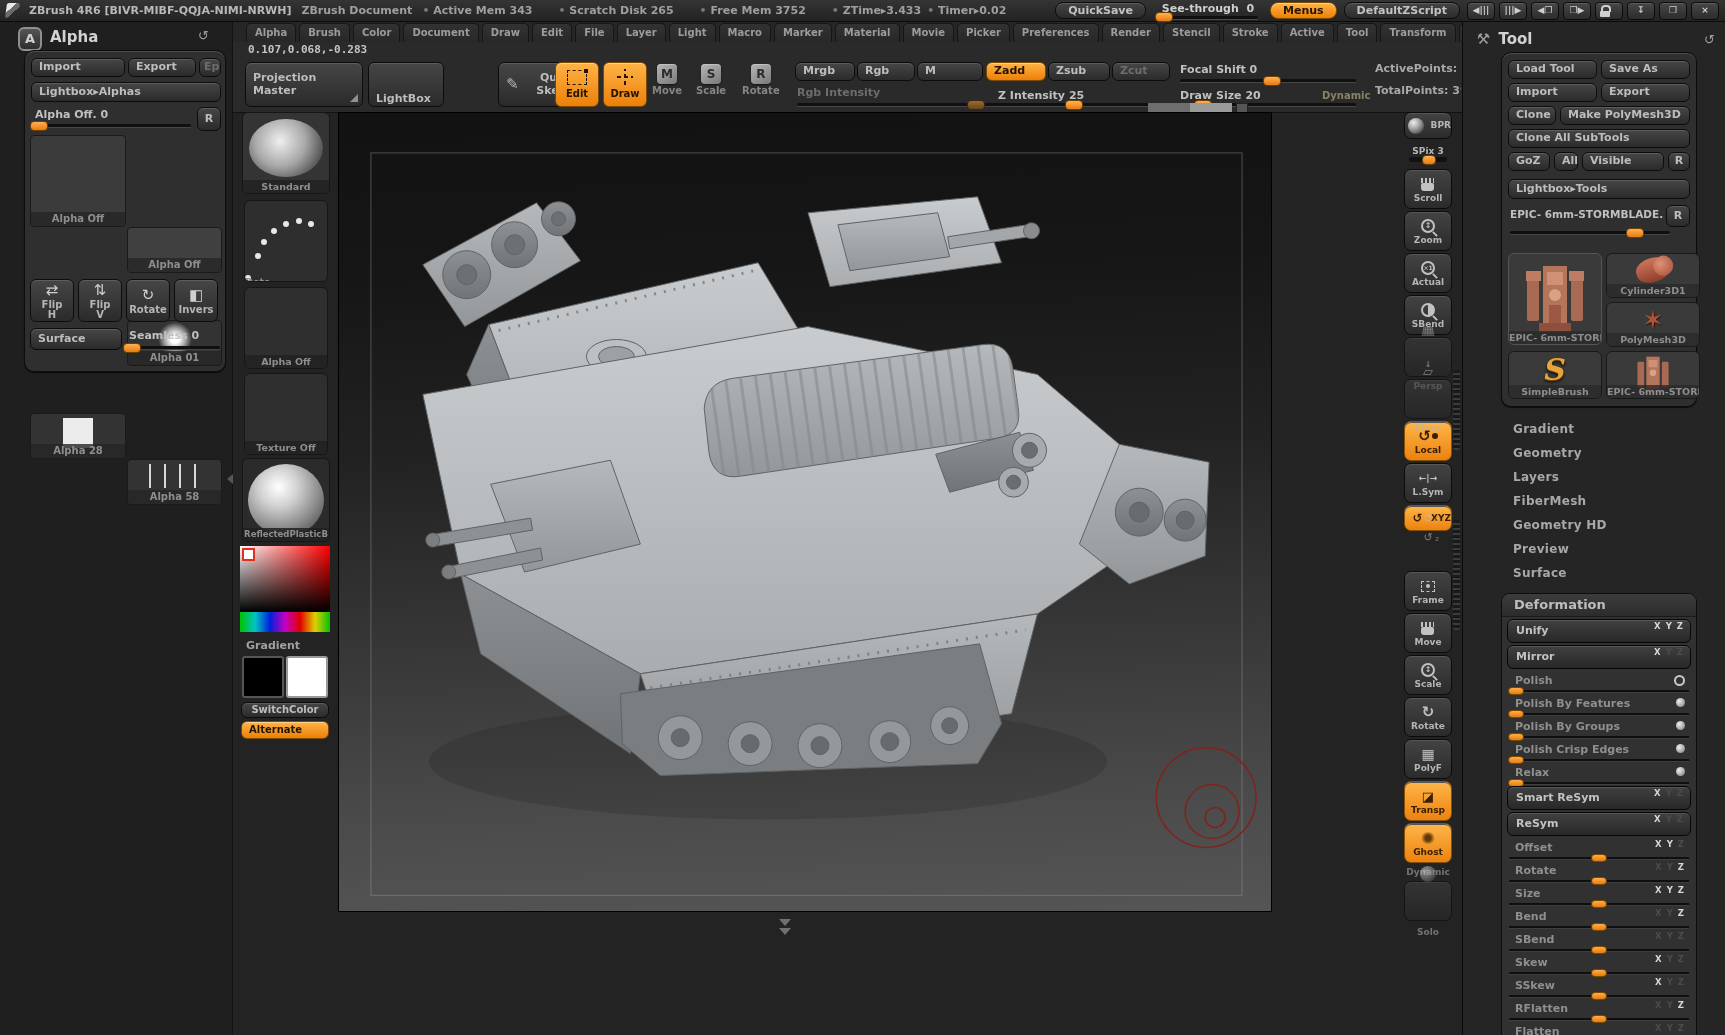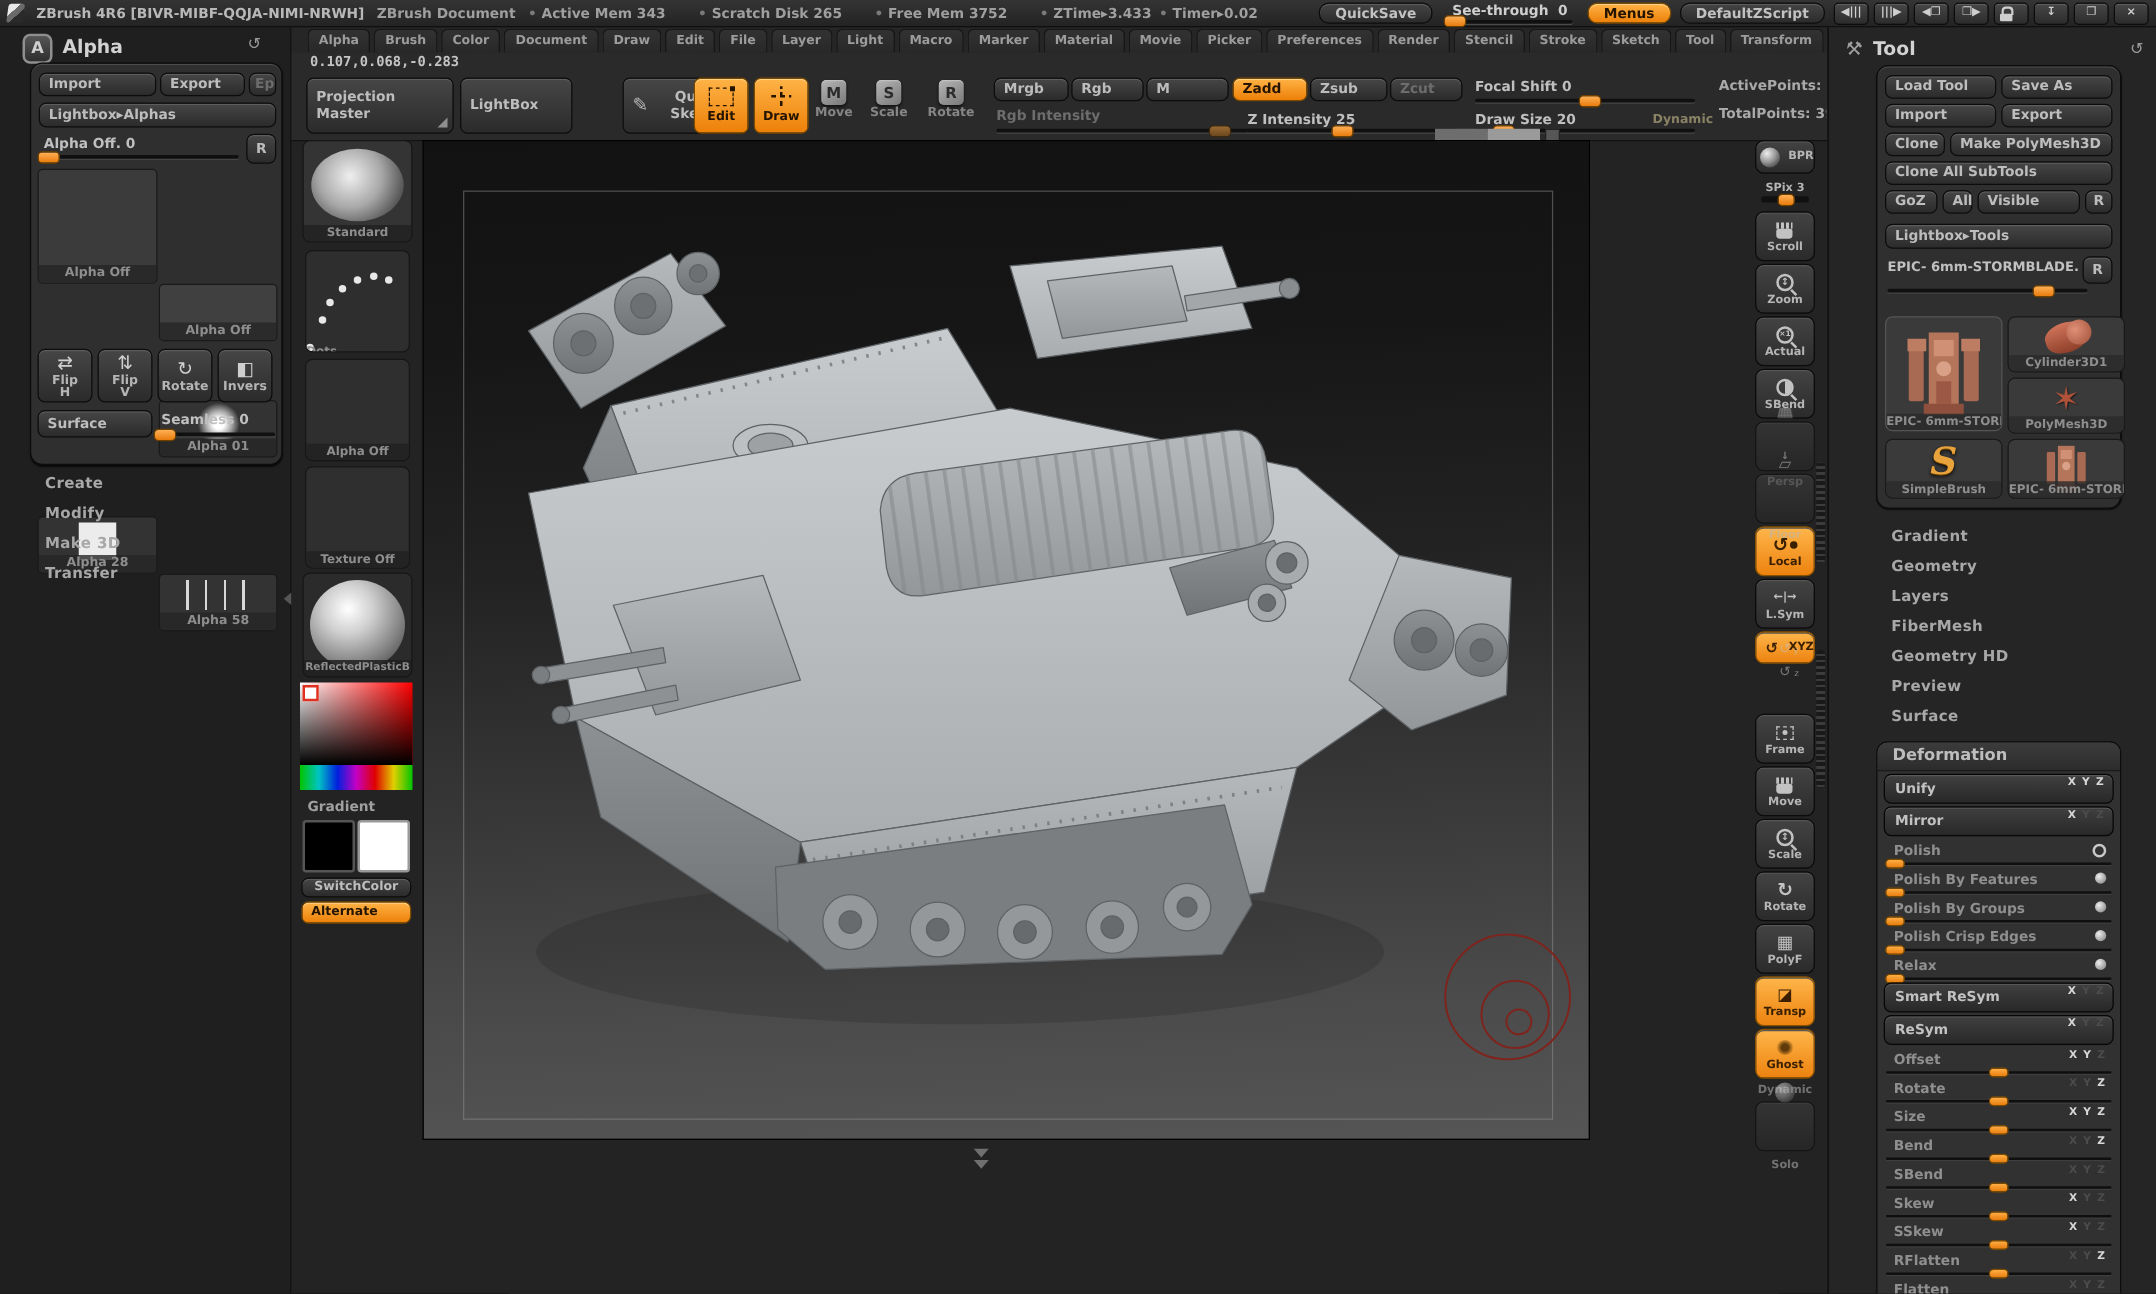--- a/index.html
+++ b/index.html
@@ -267,33 +267,33 @@
       <span class="mtab">Light</span>
       <span class="mtab">Macro</span>
       <span class="mtab">Marker</span>
       <span class="mtab">Material</span>
       <span class="mtab">Movie</span>
       <span class="mtab">Picker</span>
       <span class="mtab">Preferences</span>
       <span class="mtab">Render</span>
       <span class="mtab">Stencil</span>
       <span class="mtab">Stroke</span>
-      <span class="mtab">Sketch</span>
+      <span class="mtab">Active</span>
       <span class="mtab">Tool</span>
       <span class="mtab">Transform</span>
       <span class="mtab">Zplugin</span>
       <span class="mtab">Zscript</span>
     </div>
 
   <div id="shelf">
     <span class="coords">0.107,0.068,-0.283</span>
     <button class="btn bigbtn fold" style="left:13px;top:20px;width:118px;">
       <span style="text-align:left;">Projection Master</span>
     </button>
-    <button class="btn bigbtn" style="left:136px;top:20px;width:90px;">
+    <button class="btn bigbtn" style="left:136px;top:20px;width:76px;align-items:flex-end;">
       <span>LightBox</span>
     </button>
     <button class="btn bigbtn" style="left:266px;top:20px;width:100px;gap:6px;">
       <span class="pen">✎</span>
       <span>Quick Sketch</span>
     </button>
     <button class="btn btn-orange bigbtn icon-btn-col" style="left:323px;top:20px;width:44px;font-size:10px;">
       <span class="ic-edit"></span>
       <span>Edit</span>
     </button>
@@ -434,27 +434,20 @@
 
       <button class="btn abs" style="left:5px;top:277px;width:92px;height:22px;">
           <span>Surface</span>
         </button>
       <span class="slbl" style="left:104px;top:279px;"><span>Seamless</span> <span>0</span></span>
       <span class="track" style="left:101px;top:295px;width:94px;">
           <span class="handle" style="--pos:6%;"></span>
         </span>
     </div>
 
-    <div class="abs" style="left:24px;top:352px;width:200px;">
-
-    <div class="sechdr">Create</div>
-        <div class="sechdr">Modify</div>
-        <div class="sechdr">Make 3D</div>
-        <div class="sechdr">Transfer</div>
-      </div>
   </div>
   <span class="divider-arrow" style="left:227px;top:474px;border-right:6px solid #565656;"></span>
 
   <div>
     <div class="ltray-item" style="left:242px;top:112px;width:86px;height:80px;">
       <span class="brushball"></span>
       <span class="ltray-lbl">Standard</span>
     </div>
     <div class="ltray-item dots" style="left:244px;top:200px;width:82px;height:80px;background:#2e2e2e;">
       <span style="left:10px;top:52px;"></span>

